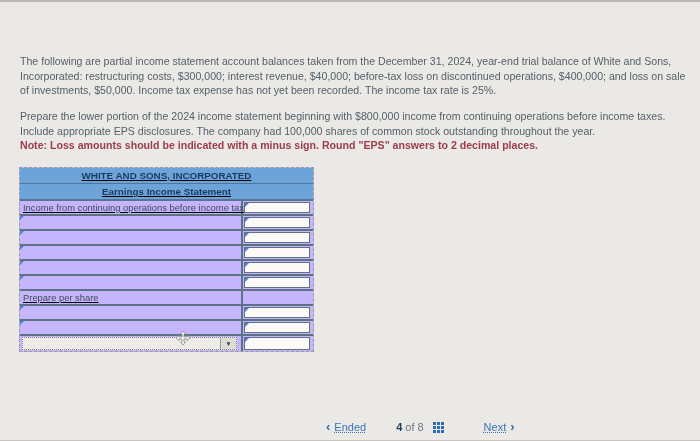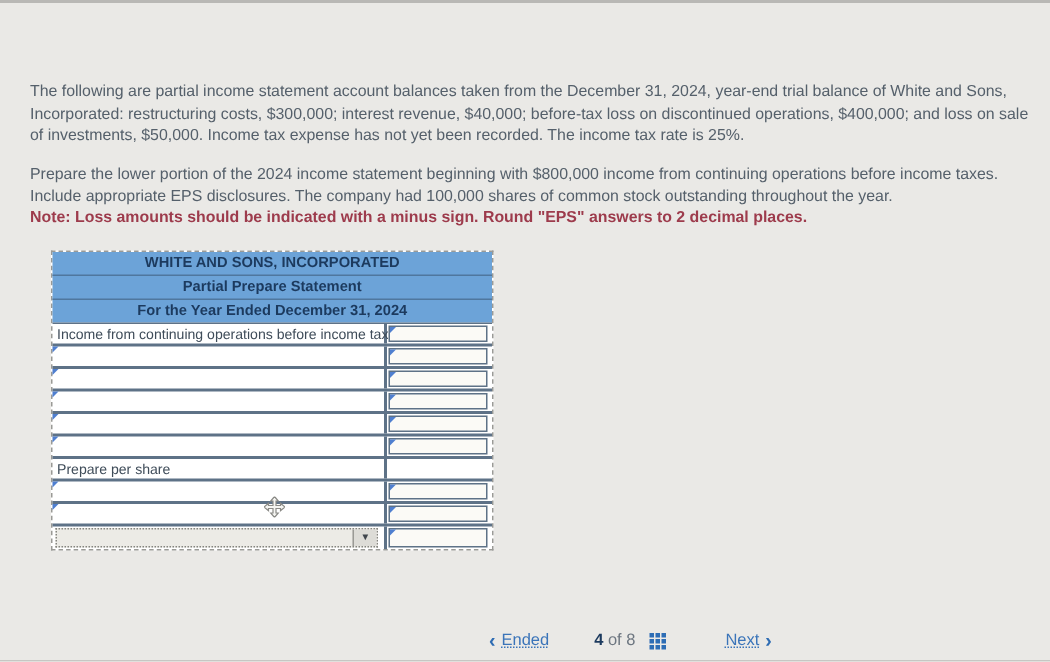--- a/index.html
+++ b/index.html
@@ -15,23 +15,24 @@
   .para{
     position:absolute;left:20px;width:666px;
     font-size:10.6px;line-height:14.6px;color:#55606b;
   }
   #para1{top:54px;}
   #para2{top:109px;}
   .note-line{color:#9d3b4c;font-weight:bold;}
 
   
   .stmt{
-    position:absolute;left:34px;top:167px;width:295px;
-    border:1px dashed #9a9a96;background:#ffffff;
+    position:absolute;left:19px;top:167px;width:295px;
+    border:1px dashed #9a9a96;background:#c4b5fd;
     box-sizing:border-box;
+    text-decoration:underline;
   }
   .stmt-header{background:#6ca3d8;}
   .hdr-row{
     height:15px;line-height:15px;text-align:center;
     font-size:9.8px;font-weight:bold;color:#1c3a5e;
     border-bottom:1px solid #4f779e;white-space:nowrap;overflow:hidden;
   }
   .t-body{border-top:1px solid #5e7287;}
   .t-row{display:flex;height:15px;box-sizing:border-box;border-bottom:2px solid #5e7287;}
   .t-row:last-child{border-bottom:none;}
@@ -93,22 +94,21 @@
 <div class="para" id="para1">The following are partial income statement account balances taken from the December 31, 2024, year-end trial balance of White and Sons, Incorporated: restructuring costs, $300,000; interest revenue, $40,000; before-tax loss on discontinued operations, $400,000; and loss on sale of investments, $50,000. Income tax expense has not yet been recorded. The income tax rate is 25%.</div>
 
 <div class="para" id="para2">
   <span>Prepare the lower portion of the 2024 income statement beginning with $800,000 income from continuing operations before income taxes. Include appropriate EPS disclosures. The company had 100,000 shares of common stock outstanding throughout the year.</span>
   <div class="note-line">Note: Loss amounts should be indicated with a minus sign. Round "EPS" answers to 2 decimal places.</div>
 </div>
 
 <div class="stmt">
   <div class="stmt-header">
     <div class="hdr-row">WHITE AND SONS, INCORPORATED</div>
-    <div class="hdr-row">Partial Prepare Statement</div>
-    <div class="hdr-row" style="border-bottom:none;">For the Year Ended December 31, 2024</div>
+    <div class="hdr-row">Earnings Income Statement</div>
   </div>
   <div class="t-body">
 
     <div class="t-row">
       <div class="t-left">Income from continuing operations before income taxes</div>
       <div class="t-right">
           <div class="inbox corner"></div>
         </div>
     </div>
 

